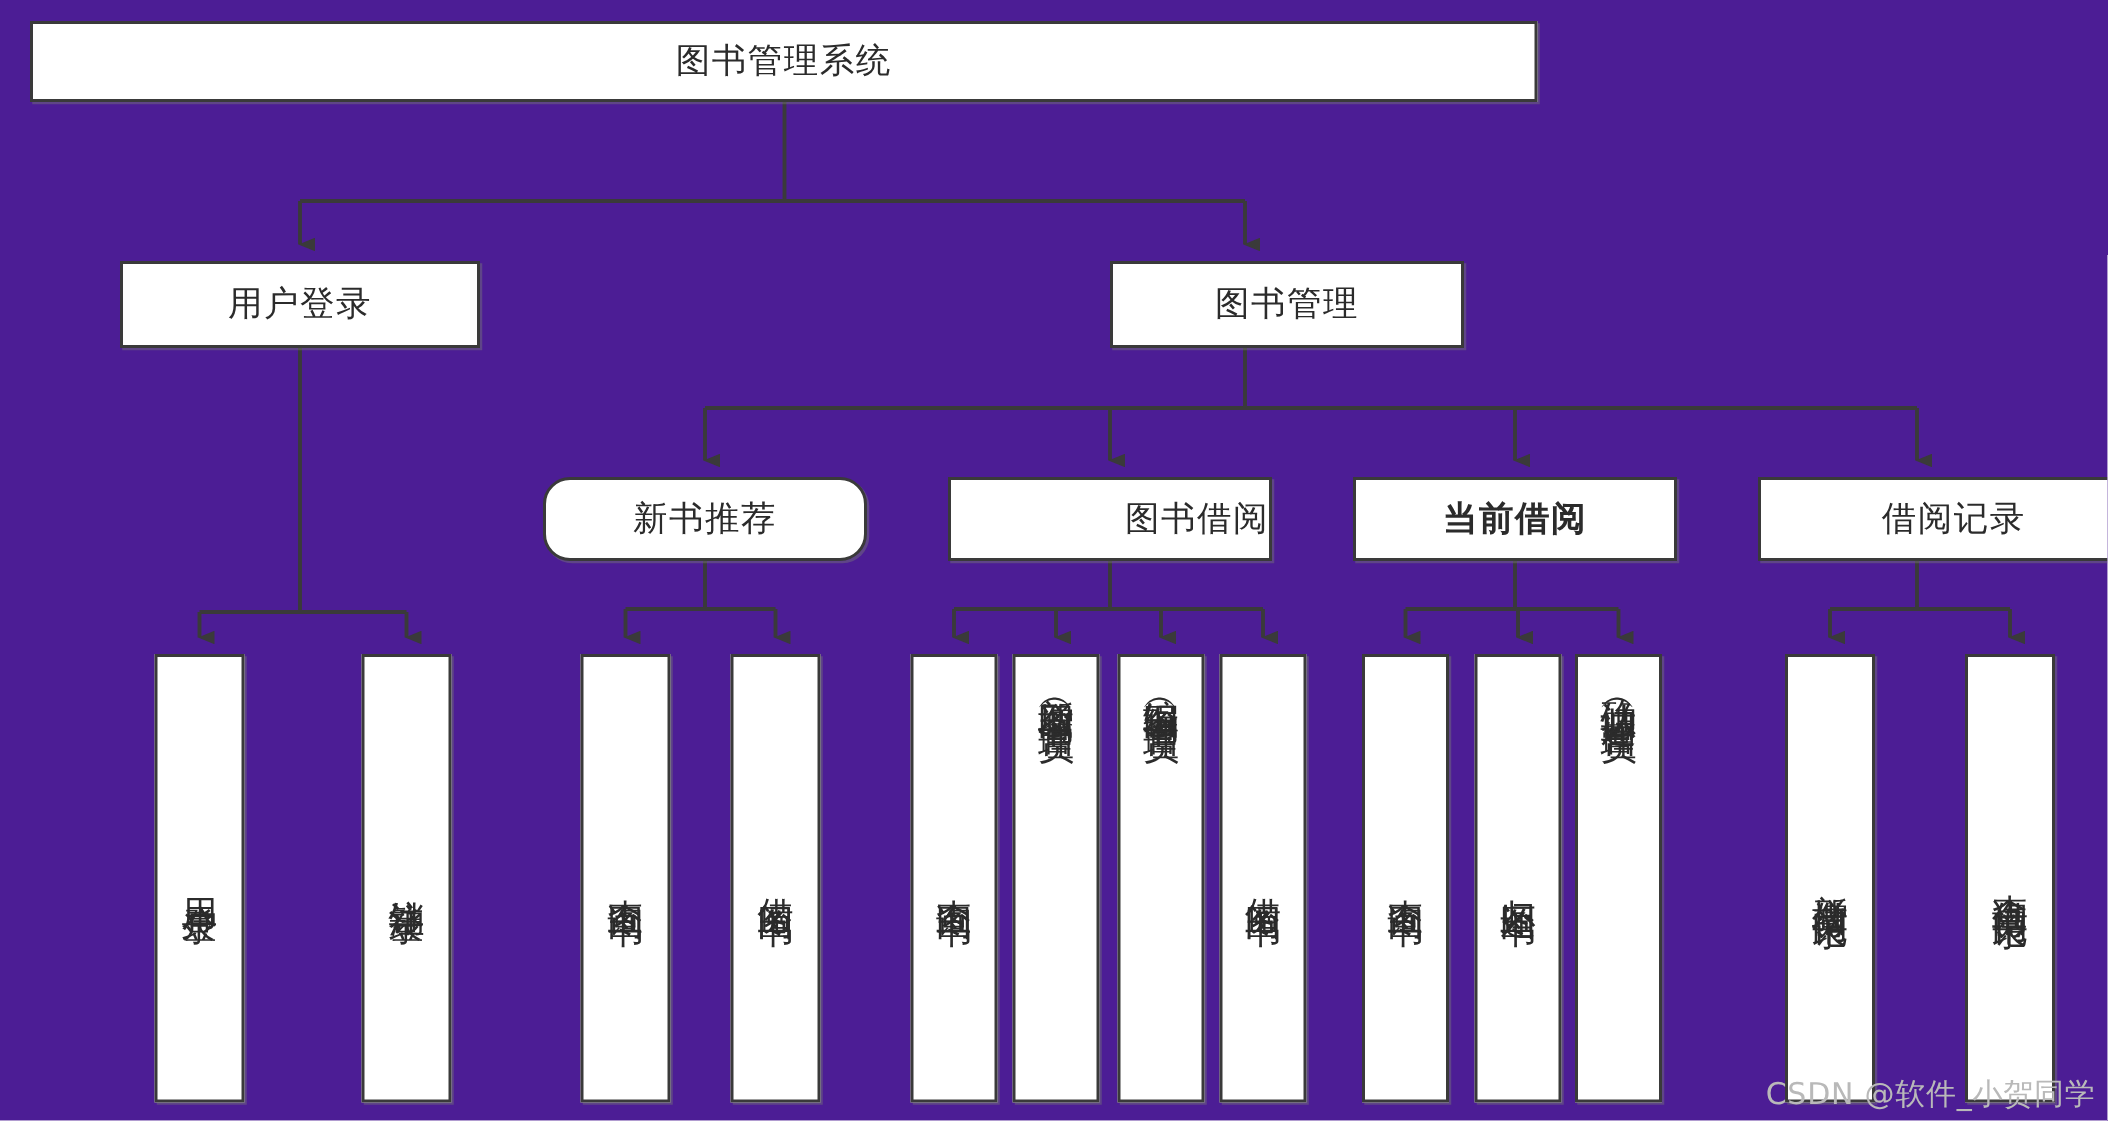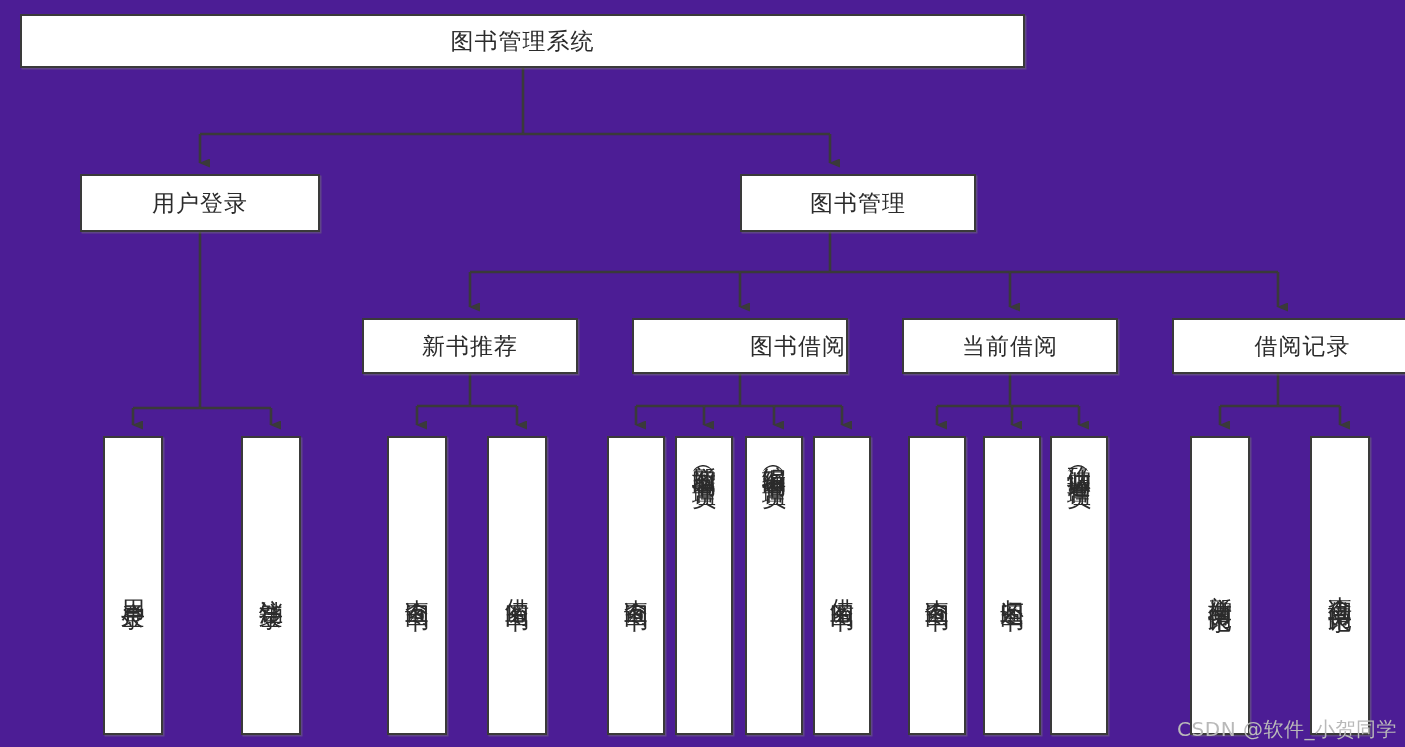--- a/index.html
+++ b/index.html
@@ -123,27 +123,27 @@
     <span class="node-label">图书管理系统</span>
   </div>
 
   <div class="node" style="left:80px; top:174px; width:240px; height:58px;">
     <span class="node-label">用户登录</span>
   </div>
   <div class="node" style="left:740px; top:174px; width:236px; height:58px;">
     <span class="node-label">图书管理</span>
   </div>
 
-  <div class="node" style="left:362px; top:318px; width:216px; height:56px;">
+  <div class="node" style="left:362px; top:318px; width:216px; height:56px;border-radius:18px;">
     <span class="node-label">新书推荐</span>
   </div>
   <div class="node" style="left:632px; top:318px; width:216px; height:56px;justify-content:flex-end;">
     <span class="node-label">图书借阅</span>
   </div>
-  <div class="node" style="left:902px; top:318px; width:216px; height:56px;">
+  <div class="node" style="left:902px; top:318px; width:216px; height:56px;font-weight:bold;">
     <span class="node-label">当前借阅</span>
   </div>
   <div class="node" style="left:1172px; top:318px; width:261px; height:56px;">
     <span class="node-label">借阅记录</span>
   </div>
 
   <div class="node vertical centered" style="left:103px; top:436px; width:60px; height:299px;">
     <span class="node-label">用户登录</span>
   </div>
   <div class="node vertical centered" style="left:241px; top:436px; width:60px; height:299px;">

